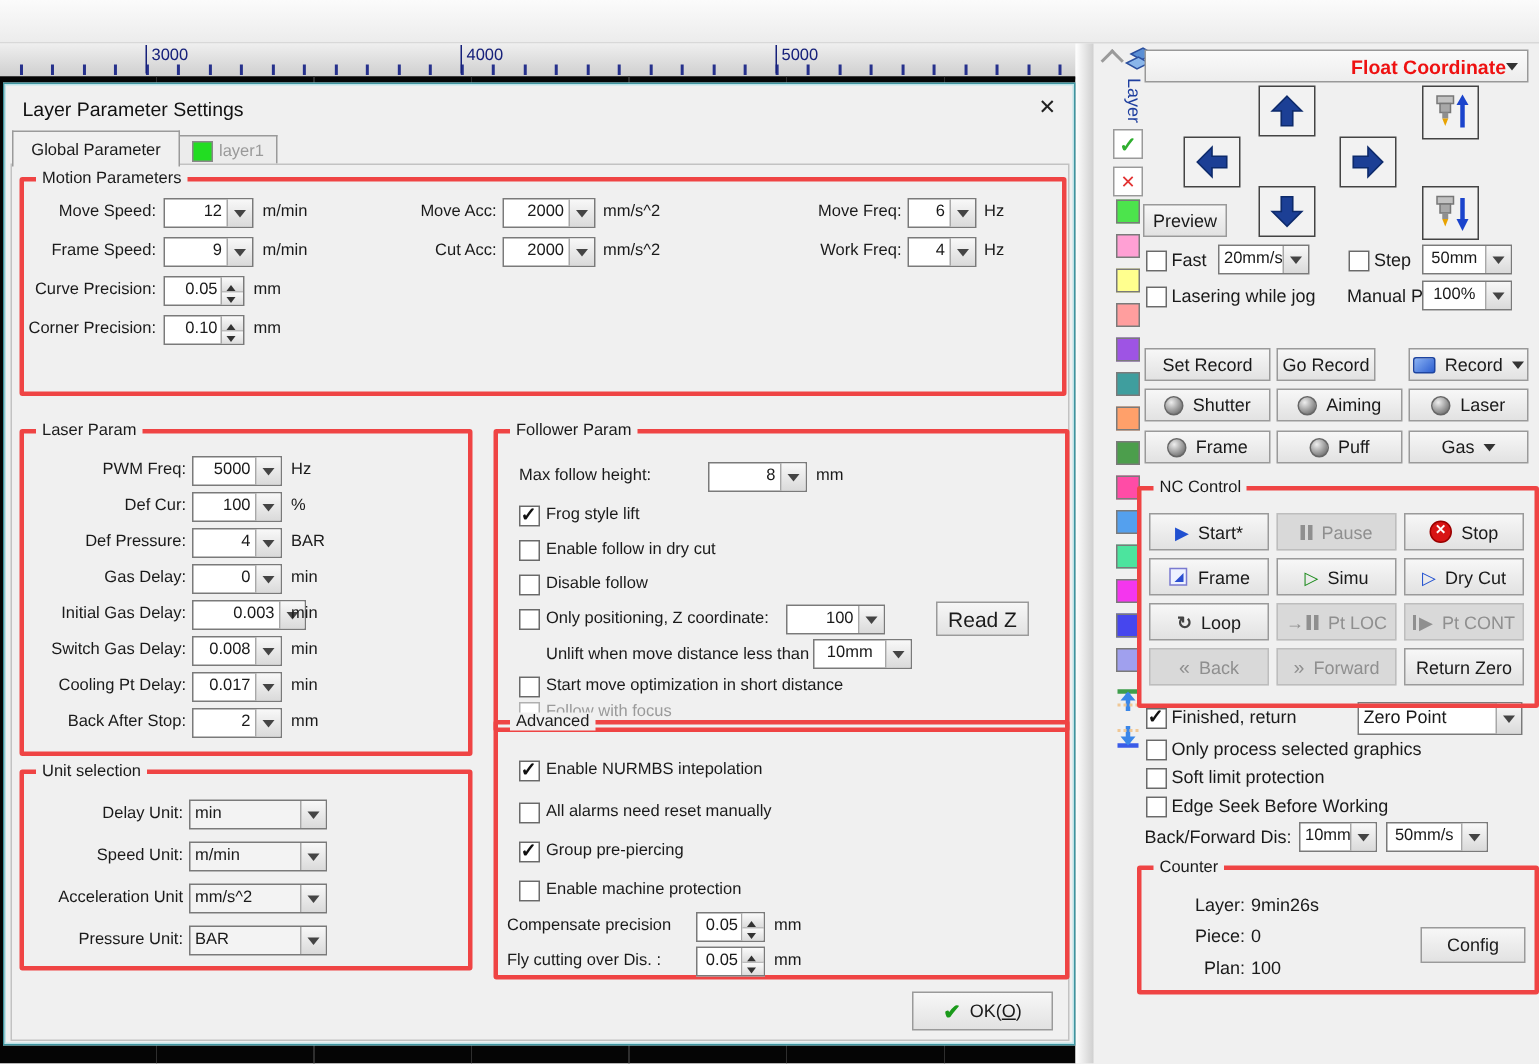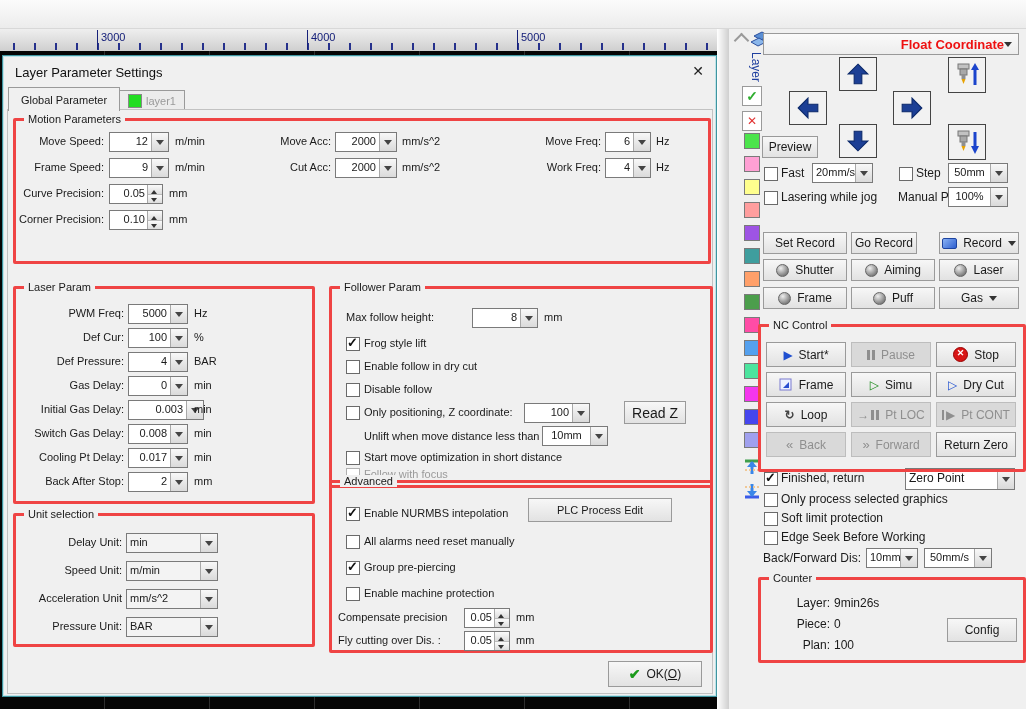--- a/index.html
+++ b/index.html
@@ -285,23 +285,20 @@
     <span class="cb" style="left:14px;top:162px"></span>
     <span class="lbl" style="left:32px;top:162px">Start move optimization in short distance</span>
     <span class="cb dis" style="left:14px;top:179px"></span>
     <span class="lbl" style="left:32px;top:179px;color:#9a9a9a">Follow with focus</span>
   </div>
 
   <div class="group" style="left:326px;top:424px;width:378px;height:167px">
     <span class="gtitle">Advanced</span>
     <span class="cb checked" style="left:14px;top:24px"></span>
     <span class="lbl" style="left:32px;top:24px">Enable NURMBS intepolation</span>
-    <div class="btn" style="left:196px;top:15px;width:144px;height:24px;font-size:11px">
-        <span>PLC Process Edit</span>
-      </div>
     <span class="cb" style="left:14px;top:52px"></span>
     <span class="lbl" style="left:32px;top:52px">All alarms need reset manually</span>
     <span class="cb checked" style="left:14px;top:78px"></span>
     <span class="lbl" style="left:32px;top:78px">Group pre-piercing</span>
     <span class="cb" style="left:14px;top:104px"></span>
     <span class="lbl" style="left:32px;top:104px">Enable machine protection</span>
     <span class="lbl" style="left:6px;top:128px">Compensate precision</span>
     <div class="spin" style="left:132px;top:125px;width:46px">
         <span class="val">0.05</span>
         <span class="ud">

